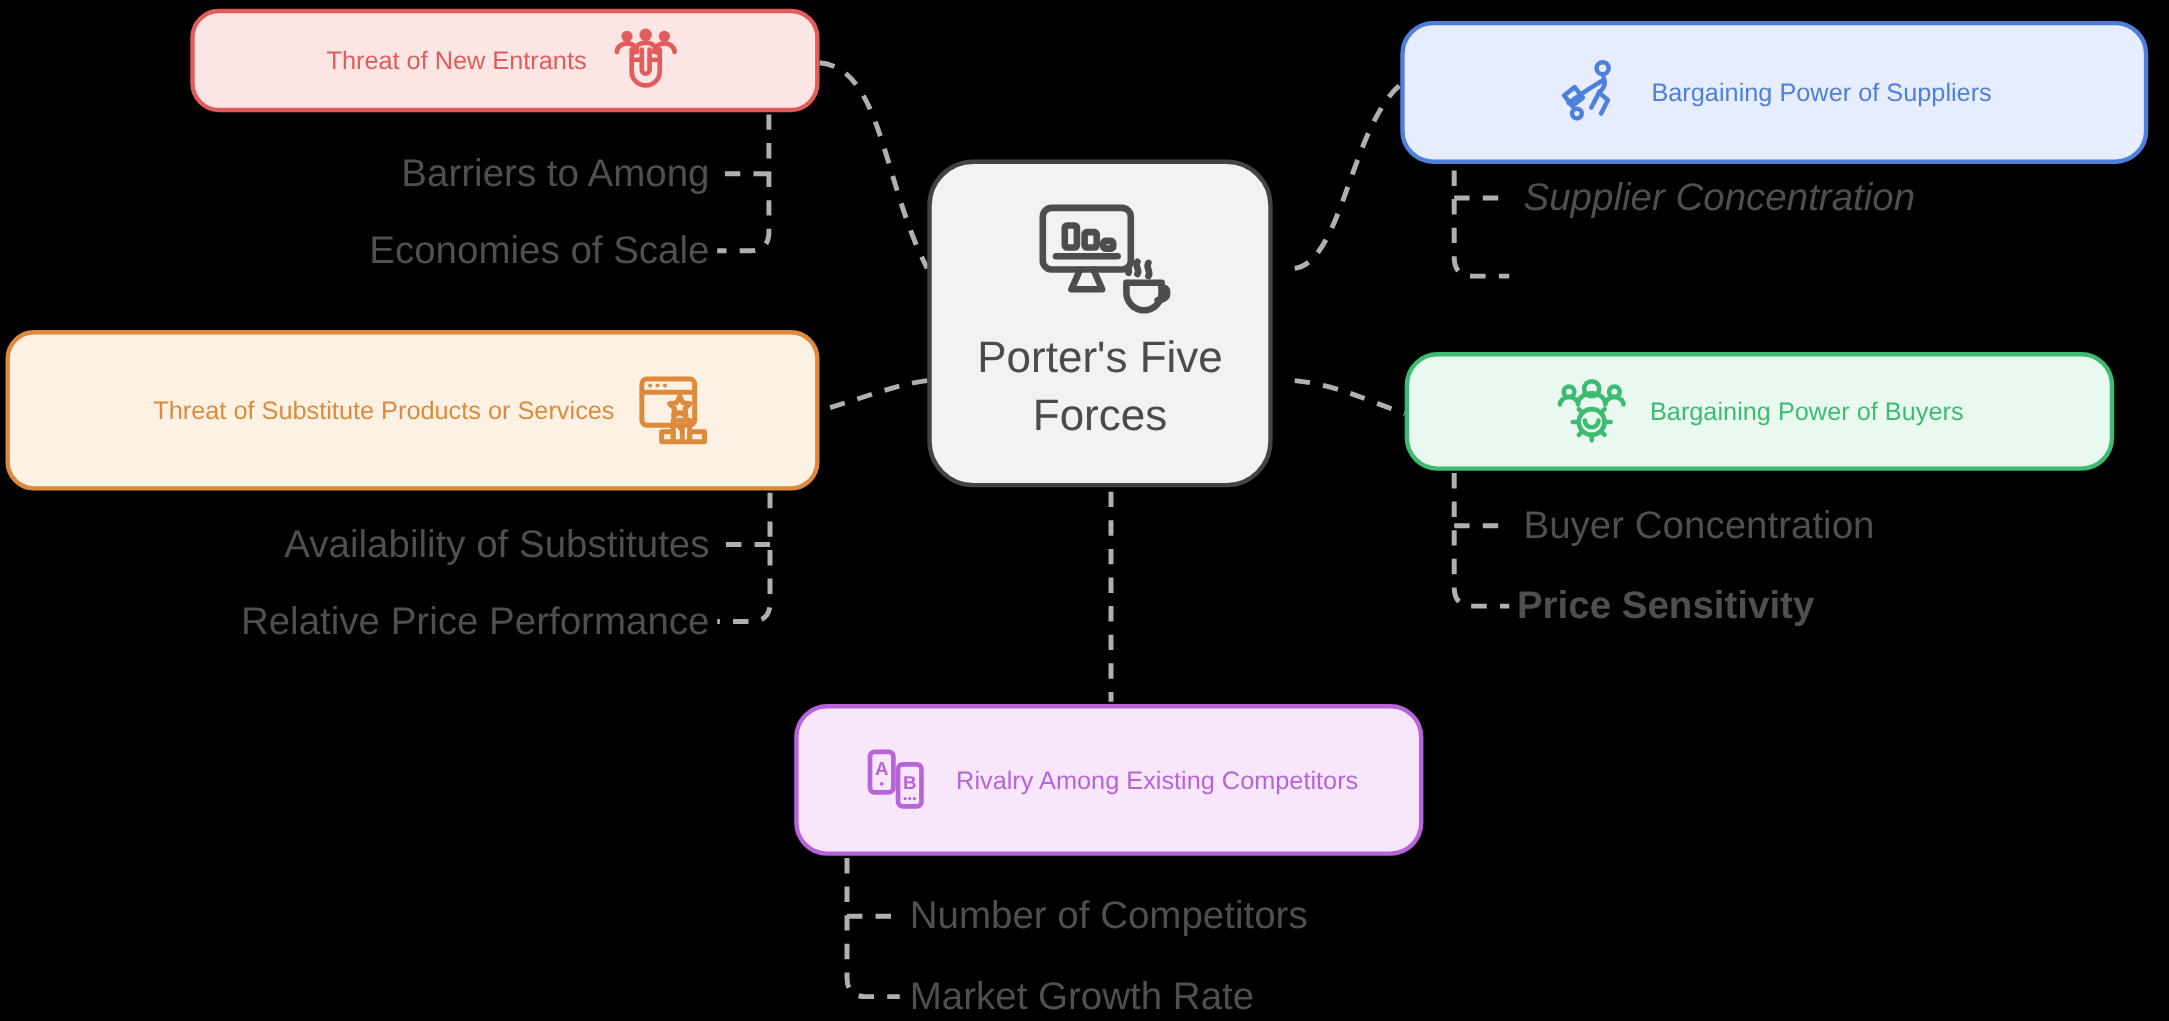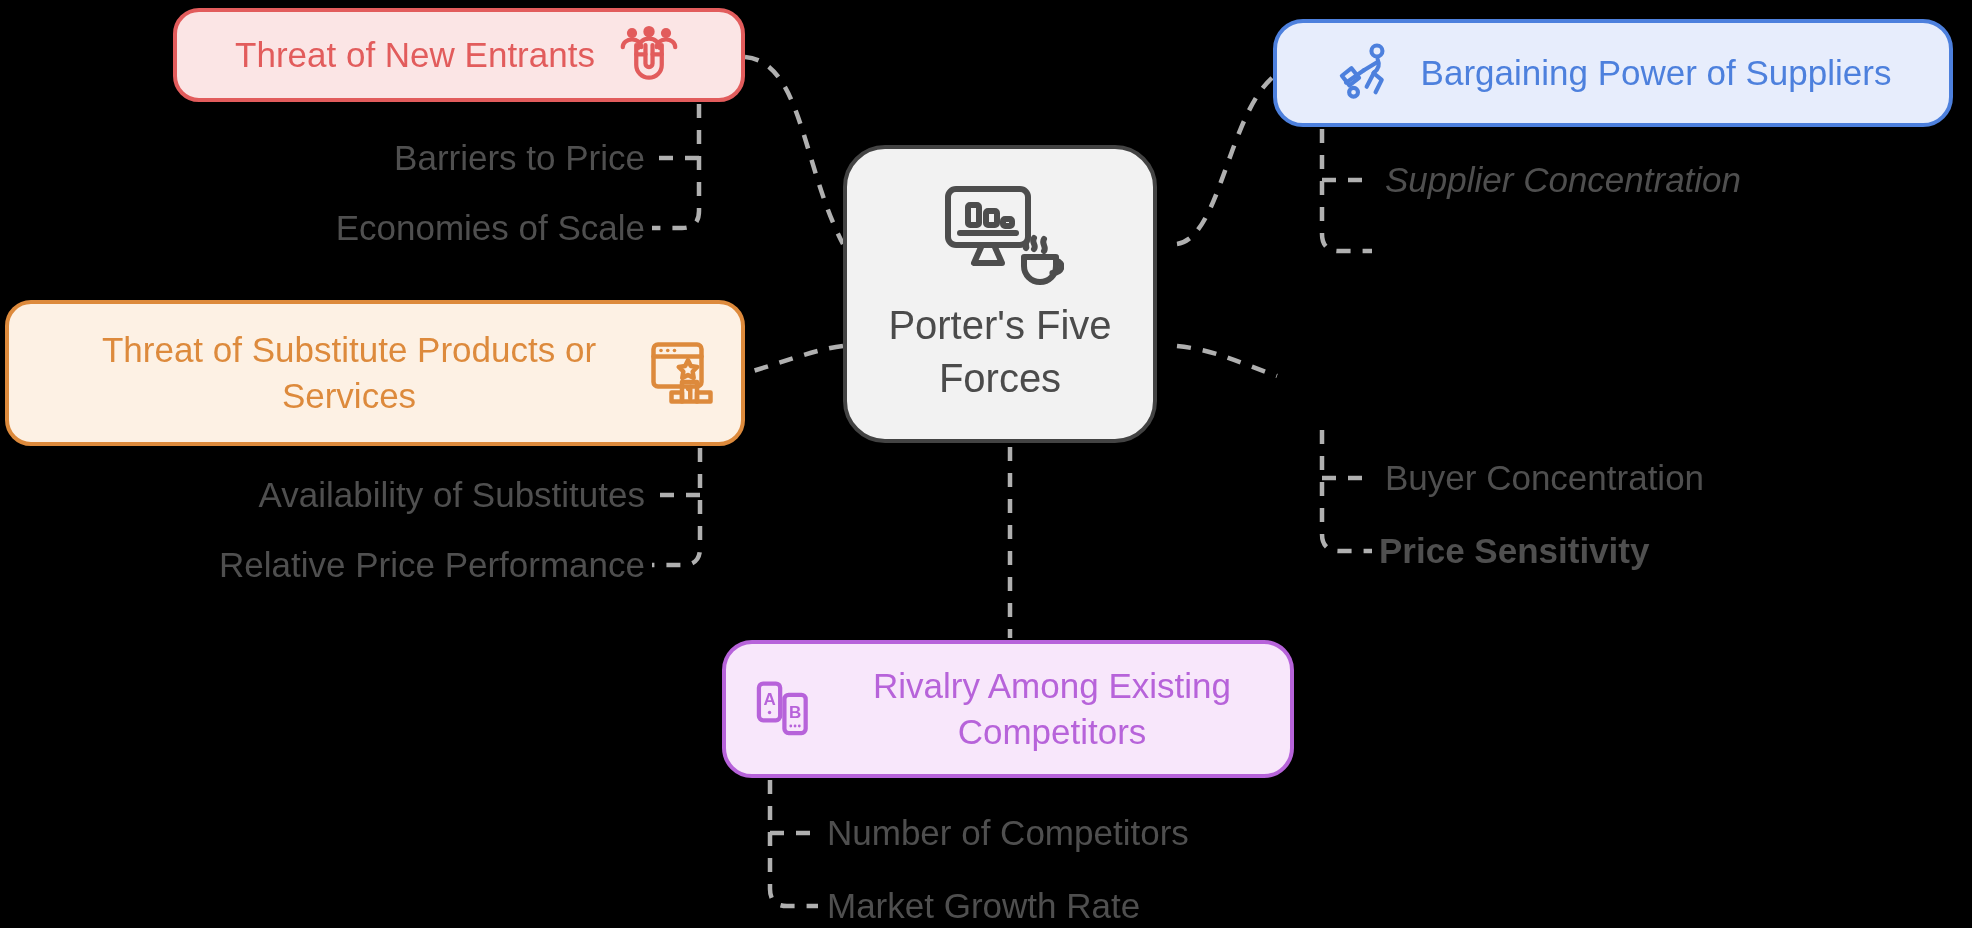--- a/index.html
+++ b/index.html
@@ -6,36 +6,36 @@
   #canvas{
     position:relative;width:1972px;height:928px;background:#000;overflow:hidden;
     font-family:"Liberation Sans","DejaVu Sans",sans-serif;
   }
   #connector-layer{position:absolute;left:0;top:0;z-index:0;}
   .conn{fill:none;stroke:#b0b0b0;stroke-width:4.5;stroke-dasharray:14 12;stroke-linecap:butt;}
   .node{
     position:absolute;z-index:2;display:flex;align-items:center;justify-content:center;
     border-radius:26px;box-sizing:border-box;gap:20px;
   }
-  .node .label{font-size:35px;line-height:1.32;text-align:center;}
+  .node .label{font-size:23px;line-height:1.32;text-align:center;}
   .node svg{flex:0 0 auto;display:block;}
 
   .node-center{
     left:843px;top:145px;width:314px;height:298px;border-radius:42px;
     background:#f2f2f2;border:4px solid #434343;flex-direction:column;gap:12px;
   }
   .node-center .label{font-size:40px;color:#4b4b4b;max-width:270px;}
 
   .node-entrants{left:173px;top:8px;width:572px;height:94px;background:#fbe5e5;border:4px solid #e25c5c;}
   .node-entrants .label{color:#e25c5c;}
 
   .node-substitutes{left:5px;top:300px;width:740px;height:146px;background:#fdf1e4;border:4px solid #dd8a3c;padding-left:40px;}
   .node-substitutes .label{color:#dd8a3c;max-width:560px;}
 
-  .node-suppliers{left:1273px;top:19px;width:680px;height:108px;background:#e7edfc;border:4px solid #4d80dd;border-radius:30px;}
+  .node-suppliers{left:1273px;top:19px;width:680px;height:130px;background:#e7edfc;border:4px solid #4d80dd;border-radius:30px;}
   .node-suppliers .label{color:#4d80dd;}
 
   .node-buyers{left:1277px;top:320px;width:645px;height:108px;background:#e9f9f0;border:4px solid #3cbb72;border-radius:30px;}
   .node-buyers .label{color:#3cbb72;}
 
   .node-rivalry{left:722px;top:640px;width:572px;height:138px;background:#f8e7fb;border:4px solid #b763da;border-radius:30px;}
   .node-rivalry .label{color:#b763da;max-width:430px;}
 
   .child{
     position:absolute;z-index:2;font-size:35px;color:#4f4f4f;white-space:nowrap;line-height:48px;
@@ -94,21 +94,21 @@
       <circle cx="24" cy="7.5" r="4" fill="currentColor" stroke="none"></circle>
       <circle cx="36" cy="8.5" r="3.6" fill="currentColor" stroke="none"></circle>
       <path d="M5.5,18.5 a6.5,5.5 0 0 1 13,0"></path>
       <path d="M29.5,18.5 a6.5,5.5 0 0 1 13,0"></path>
       <path d="M16.5,19 a7.5,6.5 0 0 1 15,0"></path>
       <path d="M15,17 v14 a9,9 0 0 0 18,0 v-14"></path>
       <path d="M21.5,17 v13 a2.5,2.5 0 0 0 5,0 v-13"></path>
       <path d="M15,23.5 h6.5 M33,23.5 h-6.5"></path>
     </svg>
   </div>
-  <div class="child align-right" style="right:1327px;top:134px;">Barriers to Price</div>
+  <div class="child align-right" style="right:1327px;top:134px;">Barriers to Among</div>
   <div class="child align-right" style="right:1327px;top:204px;">Economies of Scale</div>
 
   <div class="node node-substitutes">
     <div class="label">Threat of Substitute Products or Services</div>
     <svg width="72" height="72" viewBox="0 0 48 48" stroke="#dd8a3c" stroke-width="3" fill="none" stroke-linecap="round" stroke-linejoin="round" color="#dd8a3c">
       <rect x="3" y="5" width="32" height="28" rx="3"></rect>
       <path d="M3,13 H35"></path>
       <circle cx="8" cy="9" r="1.2" fill="currentColor" stroke="none"></circle>
       <circle cx="12.5" cy="9" r="1.2" fill="currentColor" stroke="none"></circle>
       <circle cx="17" cy="9" r="1.2" fill="currentColor" stroke="none"></circle>
@@ -129,20 +129,34 @@
       <path d="M28.5,23.5 l-5.5,10.5"></path>
       <path d="M30,16.5 l-9,5.5"></path>
       <path d="M21,22 L8,31"></path>
       <circle cx="13.5" cy="38" r="3.2"></circle>
       <path d="M5,26 l7,-5.5 5.5,7 -7,5.5 z"></path>
     </svg>
     <div class="label">Bargaining Power of Suppliers</div>
   </div>
   <div class="child" style="left:1385px;top:156px;font-style:italic;">Supplier Concentration</div>
 
+  <div class="node node-buyers">
+    <svg width="66" height="66" viewBox="0 0 48 48" stroke="#3cbb72" stroke-width="3" fill="none" stroke-linecap="round" stroke-linejoin="round" color="#3cbb72">
+      <circle cx="9" cy="11" r="3.5"></circle>
+      <circle cx="39" cy="11" r="3.5"></circle>
+      <circle cx="24" cy="9" r="5"></circle>
+      <path d="M3,19.5 a6,5 0 0 1 12,0"></path>
+      <path d="M33,19.5 a6,5 0 0 1 12,0"></path>
+      <path d="M15,19 a9,7 0 0 1 18,0"></path>
+      <circle cx="24" cy="31" r="8.5"></circle>
+      <path d="M19.5,30 a4.5,4.5 0 0 0 9,0"></path>
+      <path d="M32.5,31 h4 M30,37 l2.5,2.5 M24,39.5 v3.5 M18,37 l-2.5,2.5 M15.5,31 h-4 M18,25 l-2.5,-2.5 M30,25 l2.5,-2.5"></path>
+    </svg>
+    <div class="label">Bargaining Power of Buyers</div>
+  </div>
   <div class="child" style="left:1385px;top:454px;">Buyer Concentration</div>
   <div class="child" style="left:1379px;top:527px;font-weight:bold;">Price Sensitivity</div>
 
   <div class="node node-rivalry">
     <svg width="68" height="68" viewBox="0 0 48 48" stroke="#b763da" stroke-width="3" fill="none" stroke-linecap="round" stroke-linejoin="round" color="#b763da">
       <rect x="7" y="6" width="15" height="26" rx="3"></rect>
       <text x="14.5" y="21" font-size="12" font-weight="bold" font-family="Liberation Sans, sans-serif" fill="currentColor" stroke="none" text-anchor="middle">A</text>
       <circle cx="14.5" cy="26.5" r="1.2" fill="currentColor" stroke="none"></circle>
       <rect x="25" y="14" width="15" height="27" rx="3"></rect>
       <text x="32.5" y="30" font-size="12" font-weight="bold" font-family="Liberation Sans, sans-serif" fill="currentColor" stroke="none" text-anchor="middle">B</text>

